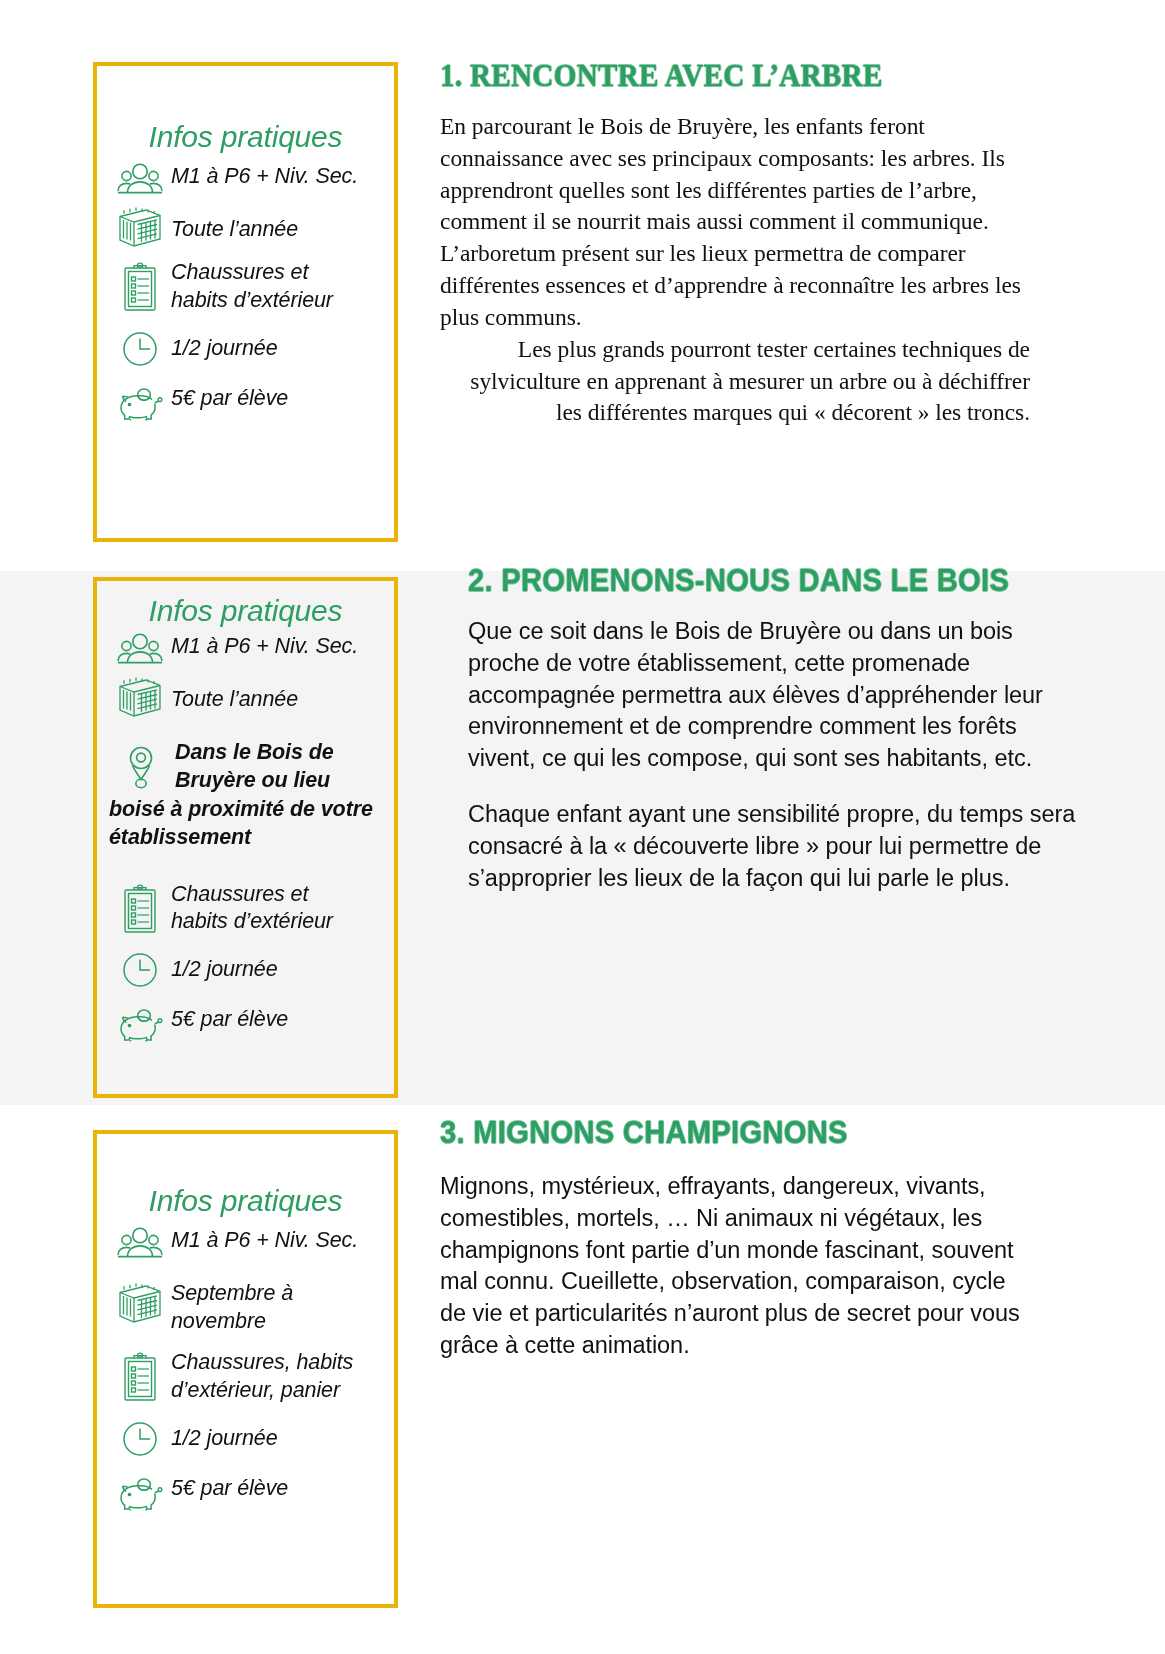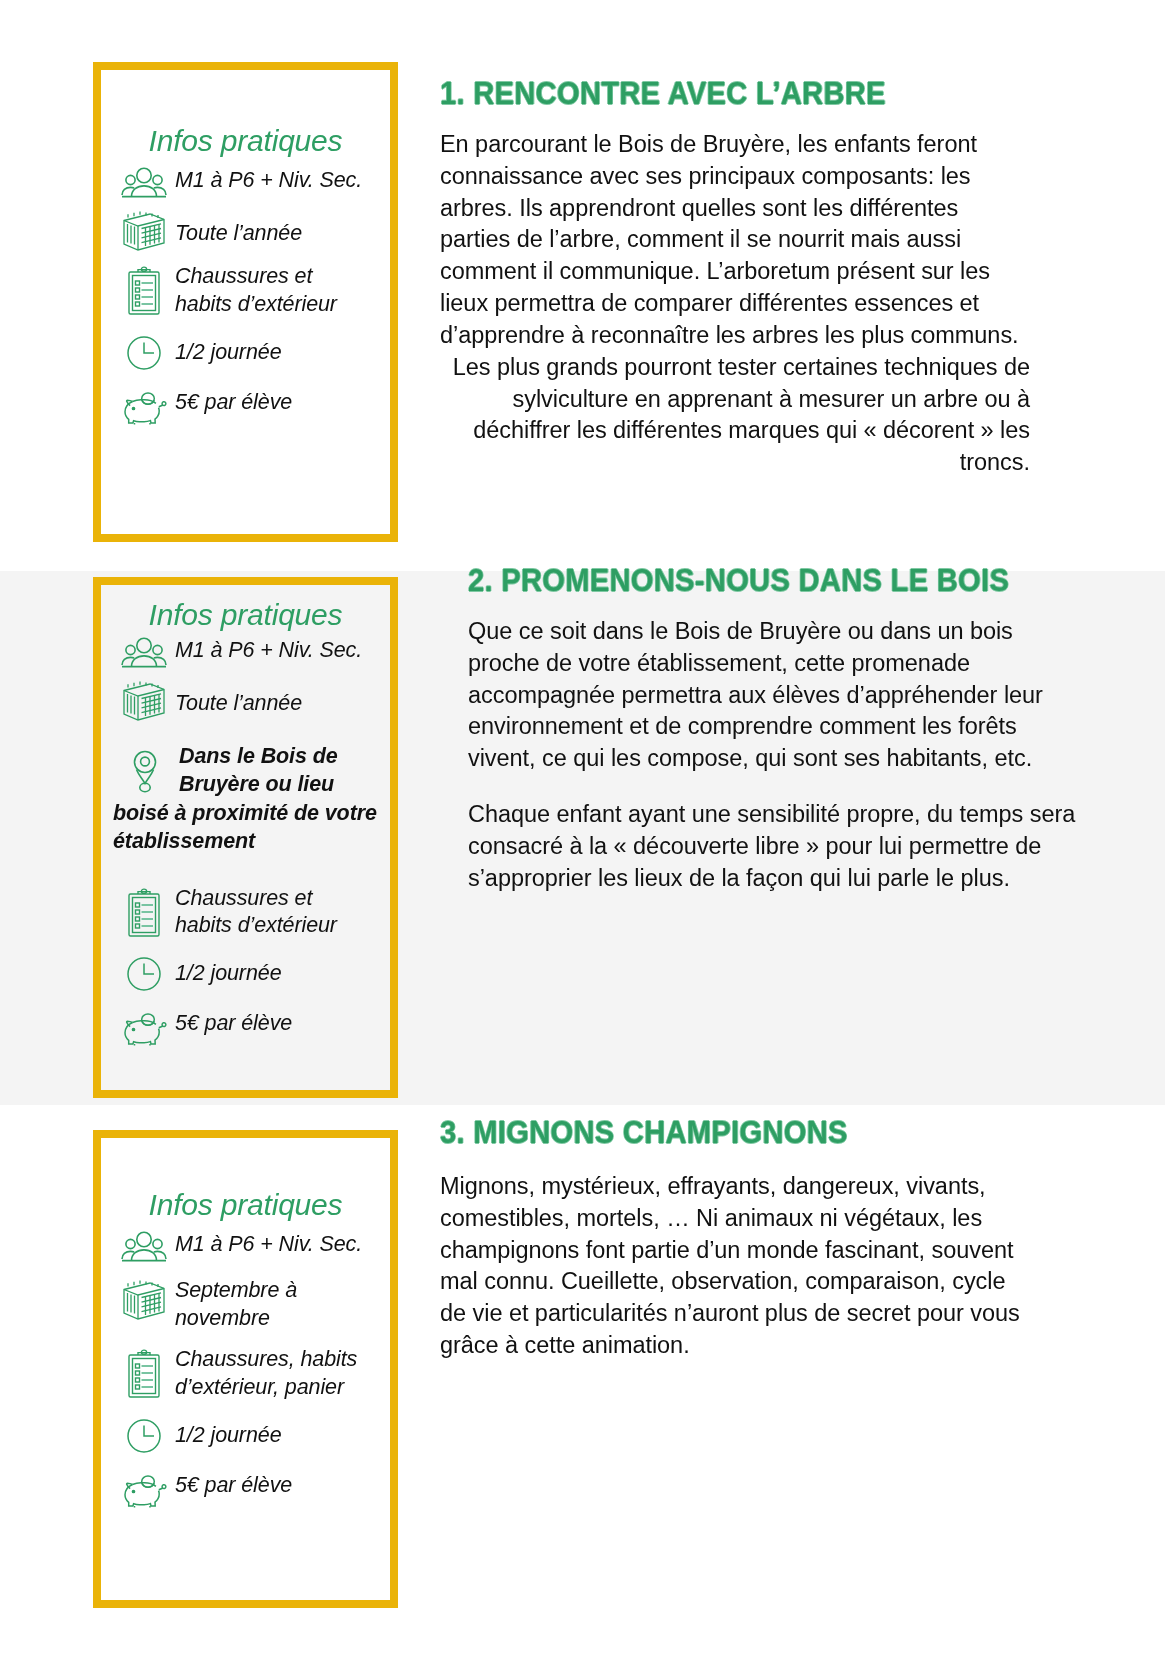--- a/index.html
+++ b/index.html
@@ -28,21 +28,21 @@
     position: absolute;
     left: 0;
     width: 1165px;
     z-index: 2;
     box-sizing: border-box;
   }
 
   
   .info-box {
     position: absolute;
-    border: 8px solid #eab308;
+    border: 4px solid #eab308;
     box-sizing: border-box;
     background: transparent;
   }
   .info-title {
     color: #2e9e63;
     font-style: italic;
     font-size: 30px;
     text-align: center;
     font-weight: 400;
     letter-spacing: -0.2px;
@@ -222,21 +222,21 @@
             <path d="M40.8 19.8 l3.7-1.6 M44.6 18 a1.9 1.9 0 1 1 .05 .05"></path>
             <path d="M16.5 36 l0 1.4 M32 36 l0 1.4"></path>
           </svg>
         </div>
         <div class="info-text" style="padding-top:4px;">5€ par élève</div>
       </div>
 
     </div>
   </div>
 
-  <div class="content" style="left:440px; top:76px; width:590px;">
+  <div class="content" style="left:440px; top:58px; width:590px;font-family:Liberation Serif, serif;">
     <div class="sec-heading">1. RENCONTRE AVEC L’ARBRE</div>
     <div class="sec-body" style="margin-top:17px;">
       <p>En parcourant le Bois de Bruyère, les enfants feront connaissance avec ses principaux composants: les arbres. Ils apprendront quelles sont les différentes parties de l’arbre, comment il se nourrit mais aussi comment il communique. L’arboretum présent sur les lieux permettra de comparer différentes essences et d’apprendre à reconnaître les arbres les plus communs.</p>
       <p style="margin-top:0;text-align:right;">Les plus grands pourront tester certaines techniques de sylviculture en apprenant à mesurer un arbre ou à déchiffrer les différentes marques qui « décorent » les troncs.</p>
     </div>
   </div>
 </div>
 
 <div class="section" style="top:571px; height:534px;">
 
@@ -361,21 +361,21 @@
             <circle cx="10.5" cy="14" r="4.6"></circle>
             <path d="M2 29c0-4.6 3.6-7.6 8.5-7.6 1.3 0 2.6.22 3.7.64"></path>
             <circle cx="37.5" cy="14" r="4.6"></circle>
             <path d="M46 29c0-4.6-3.6-7.6-8.5-7.6-1.3 0-2.6.22-3.7.64"></path>
             <path d="M2 30.6h44"></path>
           </svg>
         </div>
         <div class="info-text">M1 à P6 + Niv. Sec.</div>
       </div>
 
-      <div class="info-row tall" style="margin-top:7px;">
+      <div class="info-row tall" style="margin-top:14px;">
         <div class="info-icon">
           <svg width="52" height="44" viewBox="0 0 52 44" fill="none" stroke="#2e9e63" stroke-width="1.3">
             <path d="M6 10.5 L32 4 L46 9.5 L46 33 L20 40 L6 34 Z"></path>
             <path d="M6 10.5 L20 16 L46 9.5"></path>
             <path d="M20 16 L20 40"></path>
             <path d="M9.5 14 L9.5 32.5 M13 15.4 L13 33.5 M16.5 16.6 L16.5 34.5"></path>
             <path d="M23.5 18.5 L43 13.8 M23.5 23.2 L43 18.5 M23.5 27.9 L43 23.2 M23.5 32.6 L43 27.9"></path>
             <path d="M27.5 17.6 L27.5 36 M32 16.5 L32 34.8 M36.5 15.4 L36.5 33.6 M41 14.3 L41 32.4"></path>
             <path d="M10 7.6 L10 4.2 M16 6.2 L16 2.8 M22 4.8 L22 1.5 M28 5.4 L28 2.4 M34 6.6 L34 3.6 M40 7.9 L40 5"></path>
           </svg>

